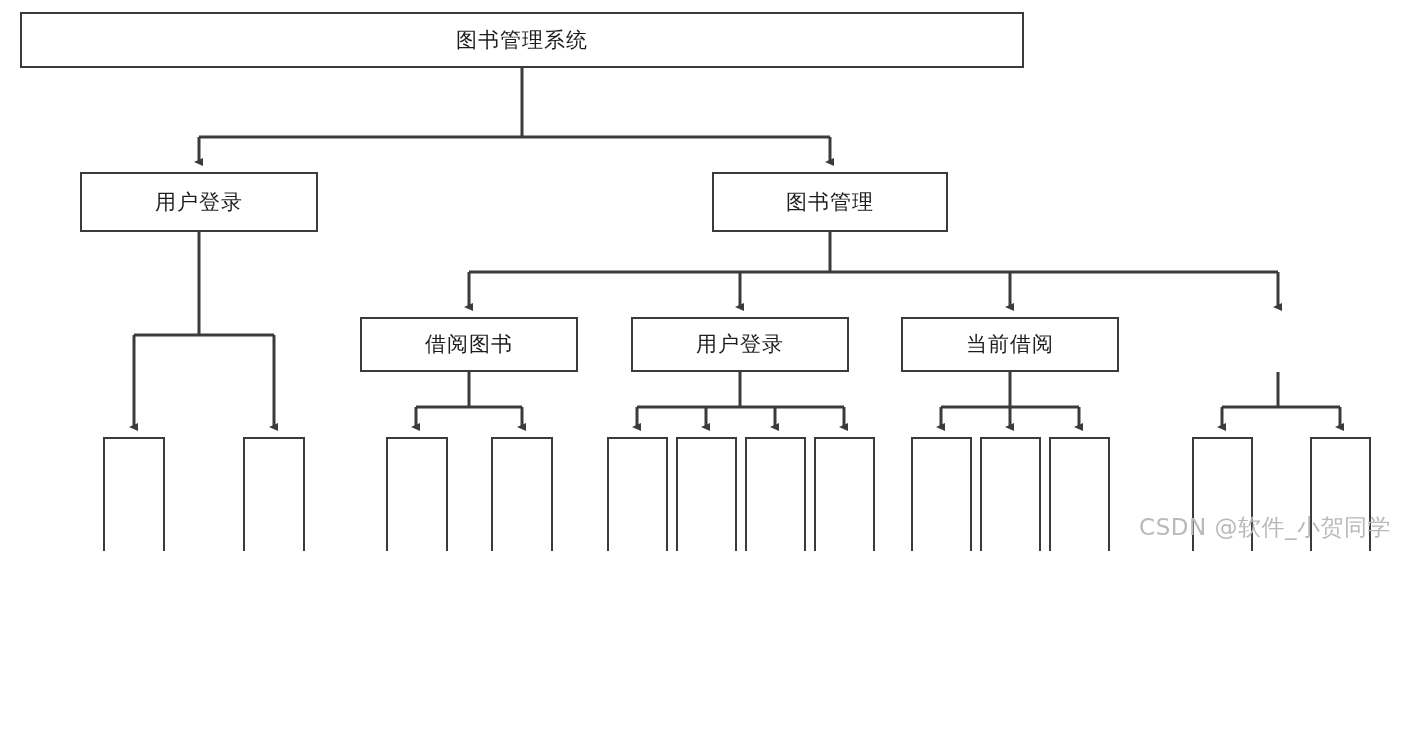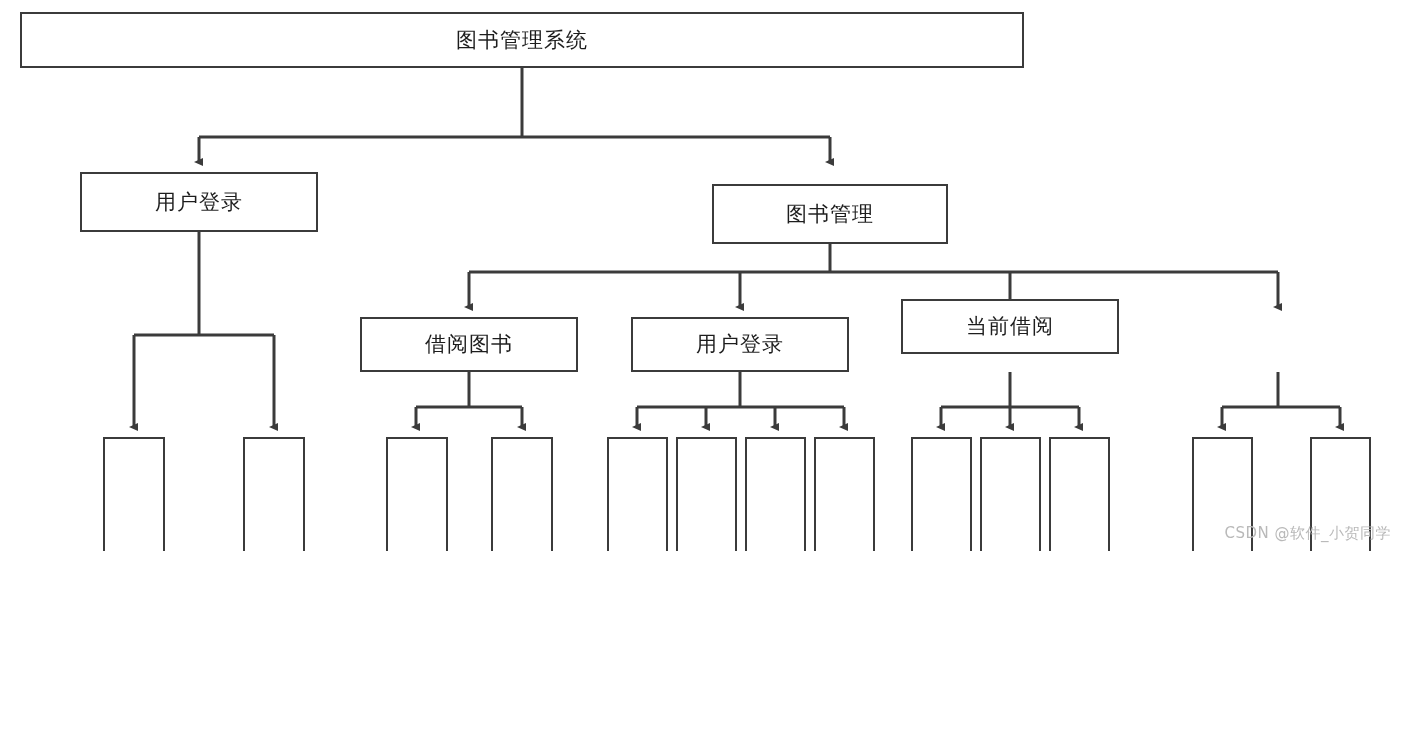--- a/index.html
+++ b/index.html
@@ -53,21 +53,21 @@
   .node.vert .vtext {
     writing-mode: vertical-rl;
     text-orientation: upright;
     display: block;
     white-space: nowrap;
   }
   .watermark {
     position: absolute;
     right: 14px;
     bottom: 8px;
-    font-size: 15px;
+    font-size: 23px;
     color: #b9b9b9;
     letter-spacing: 0.5px;
     white-space: nowrap;
   }
 </style>
 </head>
 <body>
 
 <div id="canvas">
 
@@ -117,25 +117,25 @@
       <path d="M1278,372 L1278,407"></path>
       <path d="M1222,407 L1340,407"></path>
       <path d="M1222,407 L1222,427" marker-end="url(#arrow)"></path>
       <path d="M1340,407 L1340,427" marker-end="url(#arrow)"></path>
     </g>
   </svg>
 
   <div class="node horiz" style="left:20px; top:12px; width:1004px; height:56px;">图书管理系统</div>
 
   <div class="node horiz" style="left:80px; top:172px; width:238px; height:60px;">用户登录</div>
-  <div class="node horiz" style="left:712px; top:184px; width:236px; height:60px;">图书管理</div>
+  <div class="node horiz" style="left:712px; top:172px; width:236px; height:60px;">图书管理</div>
 
   <div class="node horiz" style="left:360px; top:317px; width:218px; height:55px;">借阅图书</div>
   <div class="node horiz" style="left:631px; top:317px; width:218px; height:55px;">用户登录</div>
-  <div class="node horiz" style="left:901px; top:299px; width:218px; height:55px;">当前借阅</div>
+  <div class="node horiz" style="left:901px; top:317px; width:218px; height:55px;">当前借阅</div>
 
   <div class="node vert" style="left:103px; top:437px; width:62px; height:296px;">
     <span class="vtext">用户登录</span>
   </div>
   <div class="node vert" style="left:243px; top:437px; width:62px; height:296px;">
     <span class="vtext">注销登录</span>
   </div>
 
   <div class="node vert" style="left:386px; top:437px; width:62px; height:296px;">
     <span class="vtext">查询图书</span>

